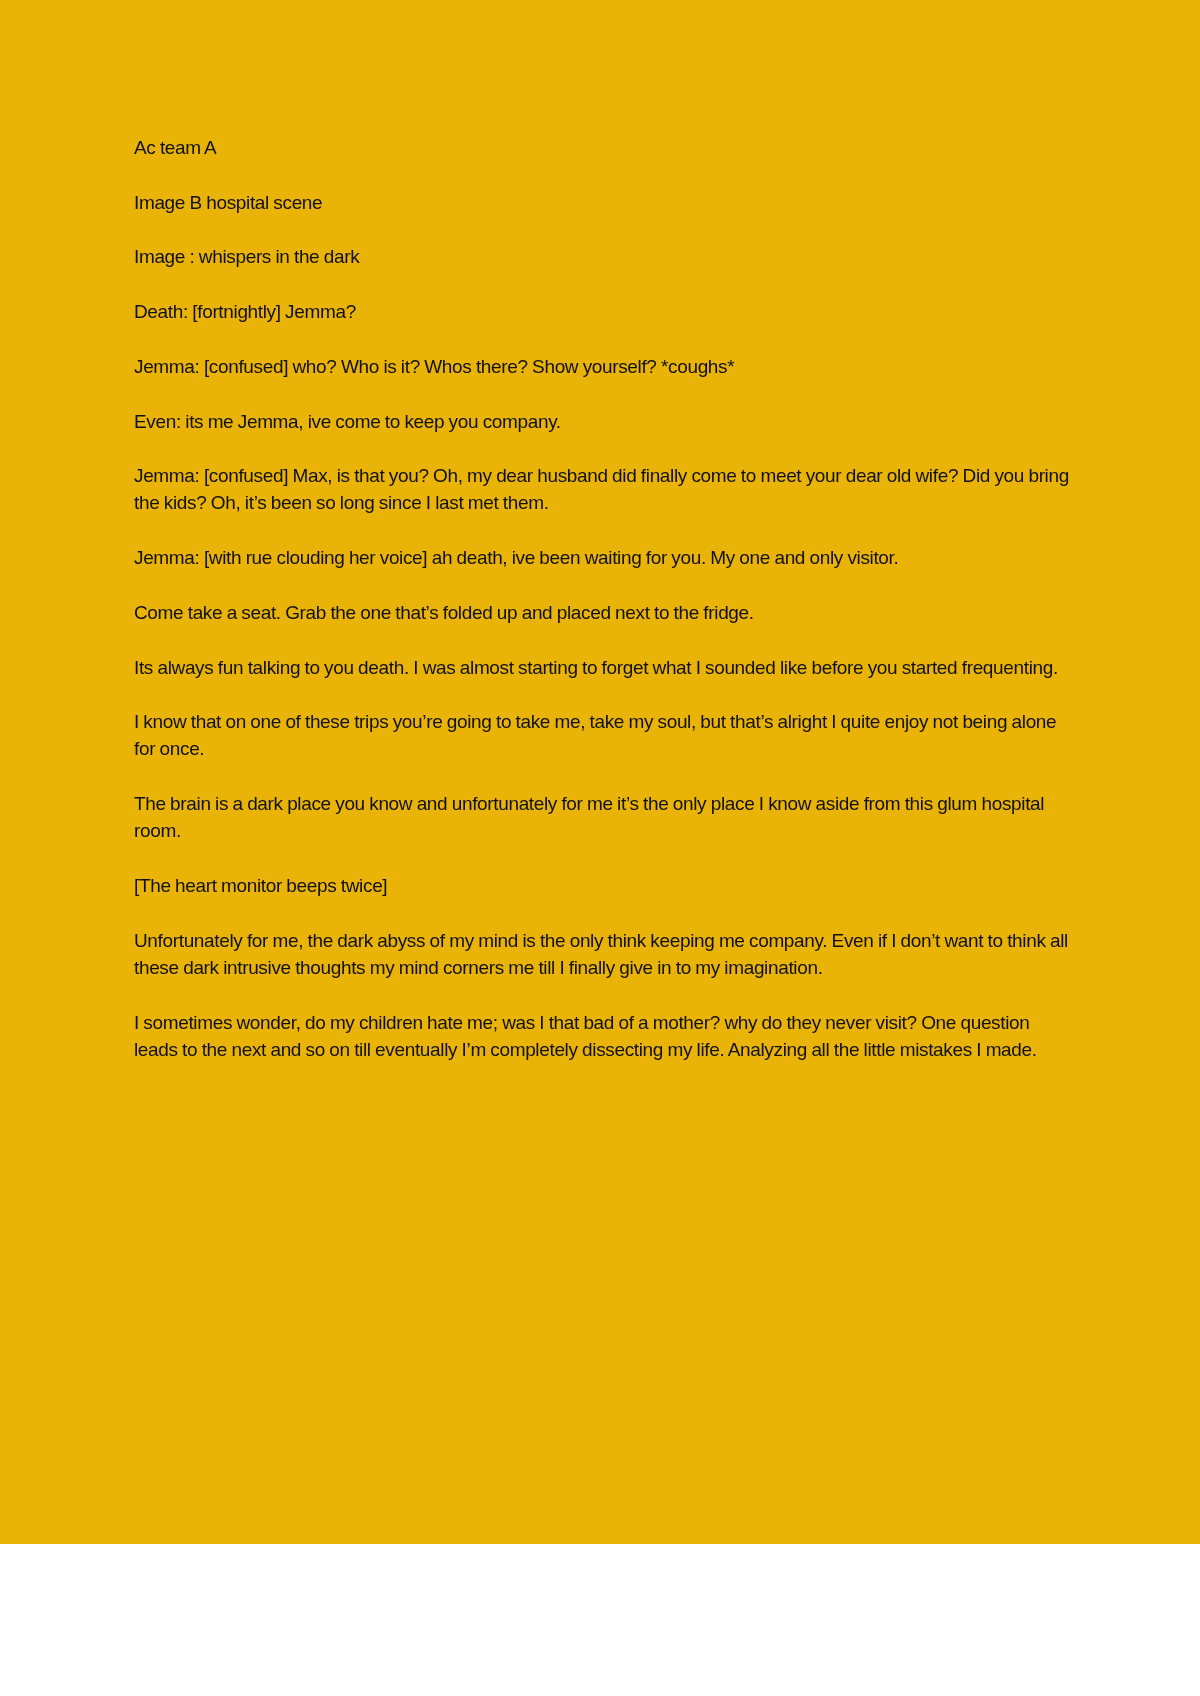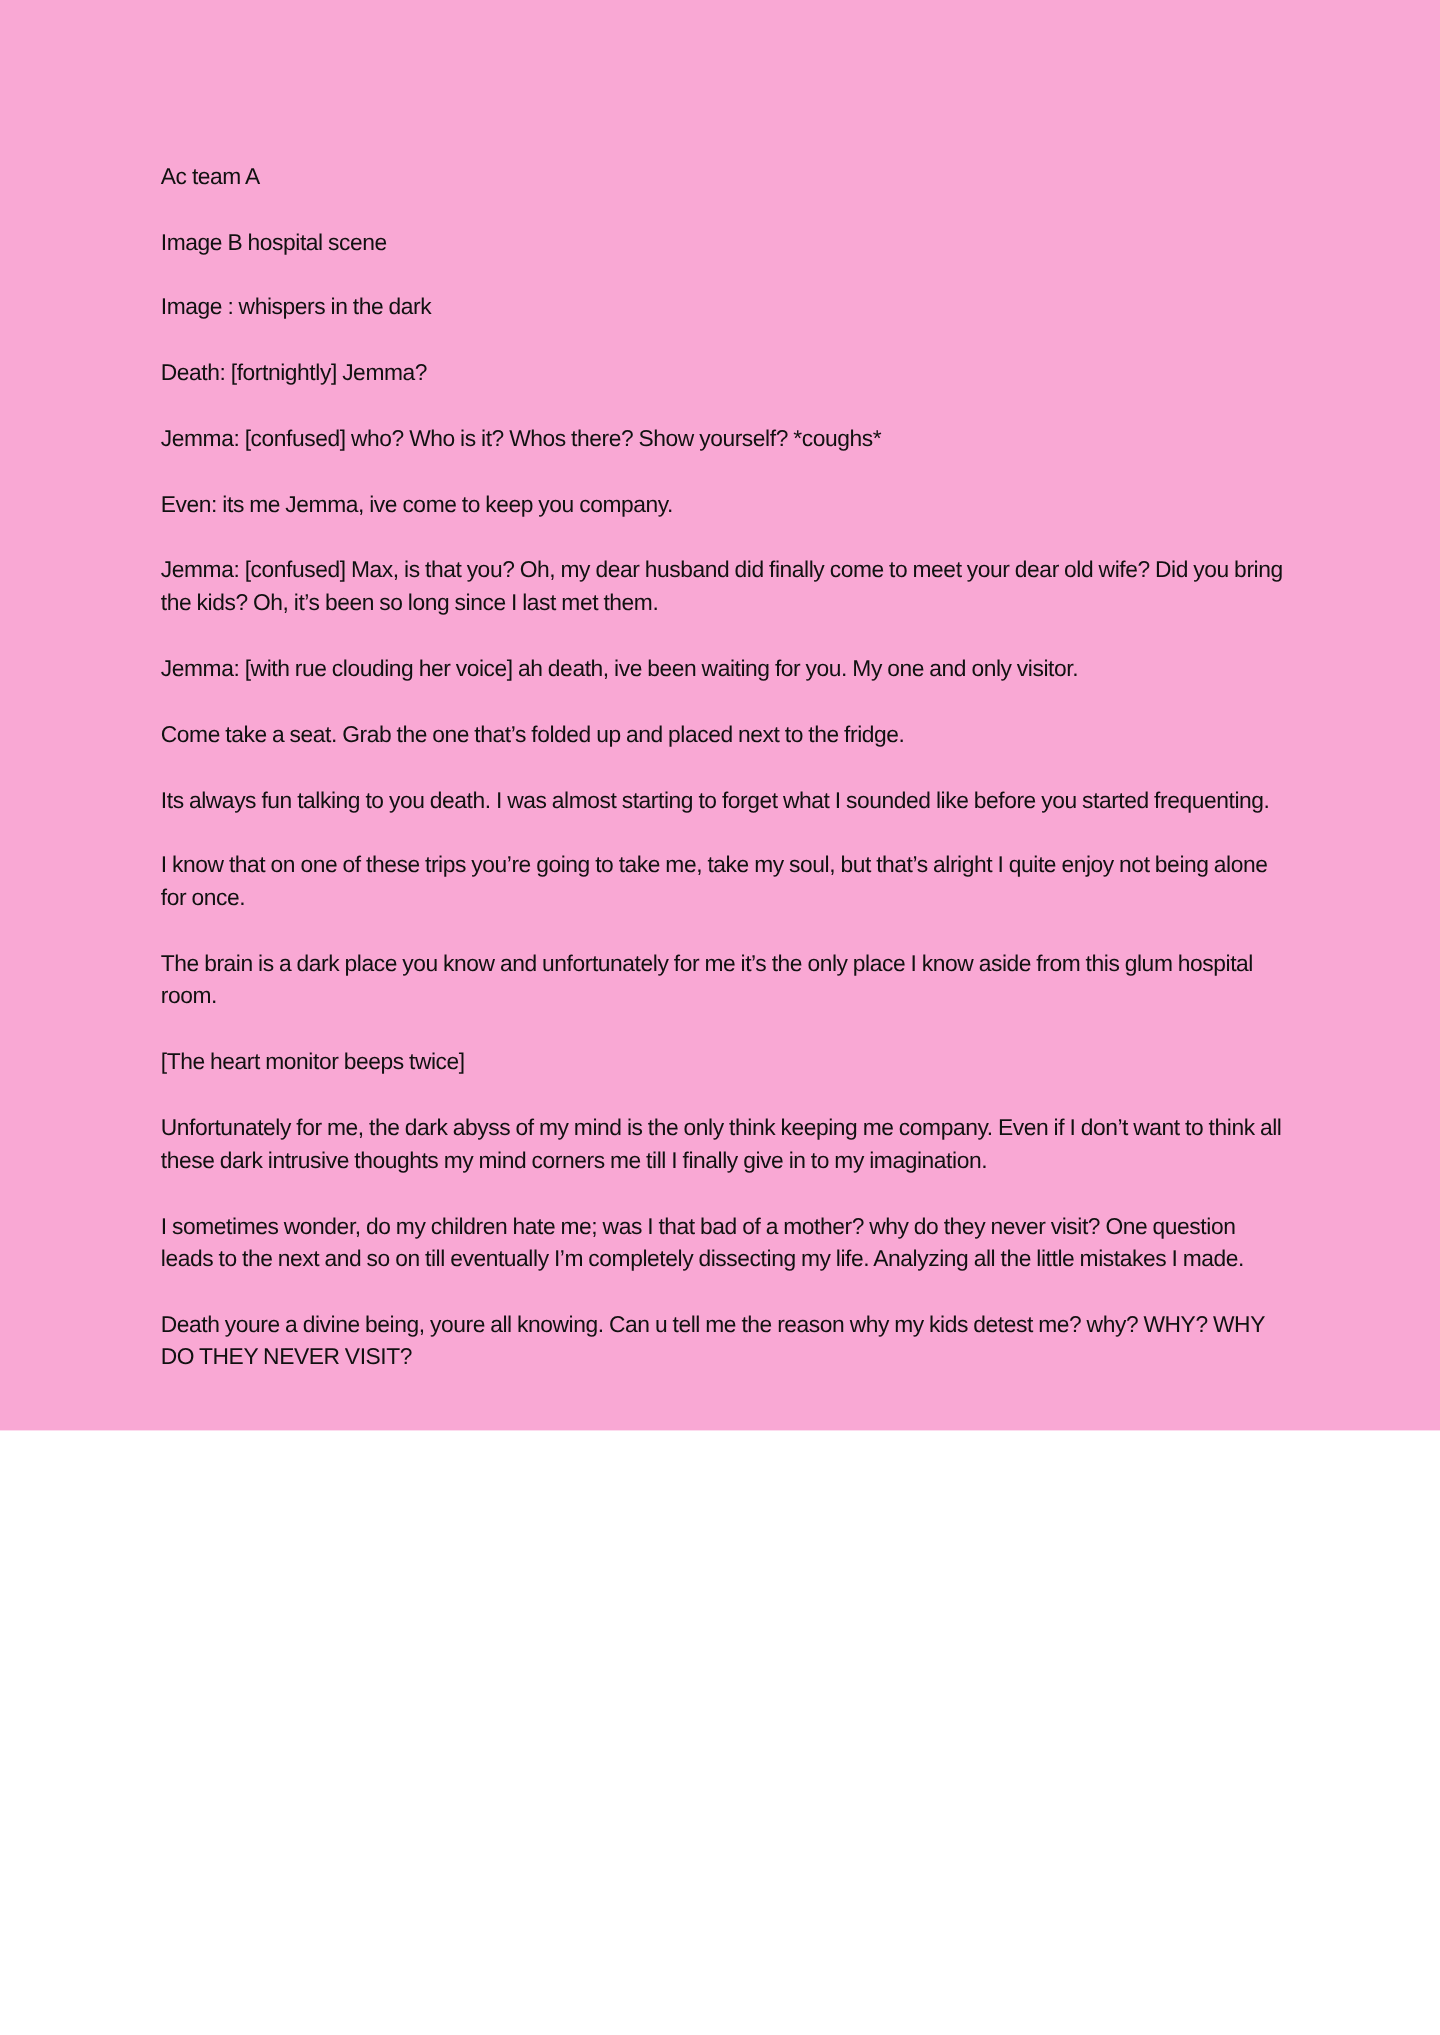--- a/index.html
+++ b/index.html
@@ -11,22 +11,22 @@
       width: 1200px;
       height: 1696px;
       position: relative;
       overflow: hidden;
     }
     .page {
       position: absolute;
       left: 0;
       top: 0;
       width: 1200px;
-      height: 1192px;
-      background: #f9a8d4;
+      height: 1544px;
+      background: #eab308;
     }
     .content {
       position: absolute;
       left: 134px;
       top: 134px;
       width: 940px;
       font-family: "Liberation Sans", sans-serif;
       font-size: 19px;
       line-height: 27.2px;
       color: #111111;
@@ -51,15 +51,14 @@
     <p class="para">Even: its me Jemma, ive come to keep you company.</p>
     <p class="para">Jemma: [confused] Max, is that you? Oh, my dear husband did finally come to meet your dear old wife? Did you bring the kids? Oh, it’s been so long since I last met them.</p>
     <p class="para">Jemma: [with rue clouding her voice] ah death, ive been waiting for you. My one and only visitor.</p>
     <p class="para">Come take a seat. Grab the one that’s folded up and placed next to the fridge.</p>
     <p class="para">Its always fun talking to you death. I was almost starting to forget what I sounded like before you started frequenting.</p>
     <p class="para">I know that on one of these trips you’re going to take me, take my soul, but that’s alright I quite enjoy not being alone for once.</p>
     <p class="para">The brain is a dark place you know and unfortunately for me it’s the only place I know aside from this glum hospital room.</p>
     <p class="para">[The heart monitor beeps twice]</p>
     <p class="para">Unfortunately for me, the dark abyss of my mind is the only think keeping me company. Even if I don’t want to think all these dark intrusive thoughts my mind corners me till I finally give in to my imagination.</p>
     <p class="para">I sometimes wonder, do my children hate me; was I that bad of a mother? why do they never visit? One question leads to the next and so on till eventually I’m completely dissecting my life. Analyzing all the little mistakes I made.</p>
-    <p class="para">Death youre a divine being, youre all knowing. Can u tell me the reason why my kids detest me? why? WHY? WHY DO THEY NEVER VISIT?</p>
   </div>
 </div>
 
 </body></html>

